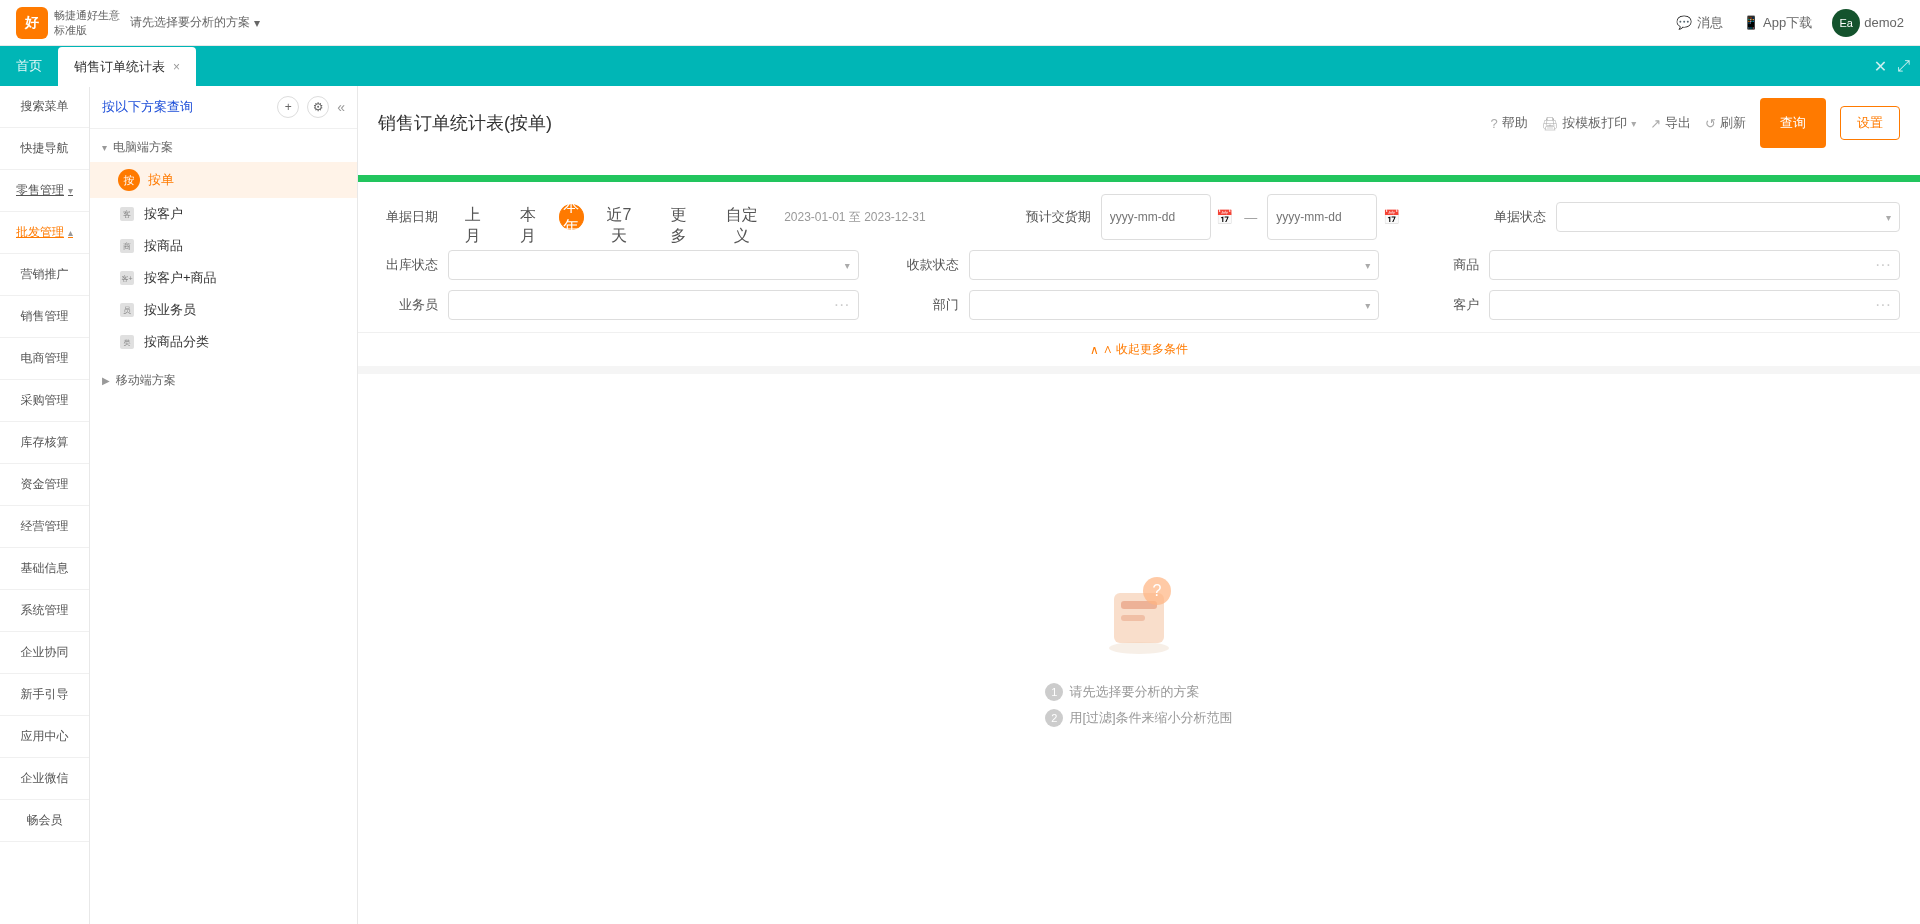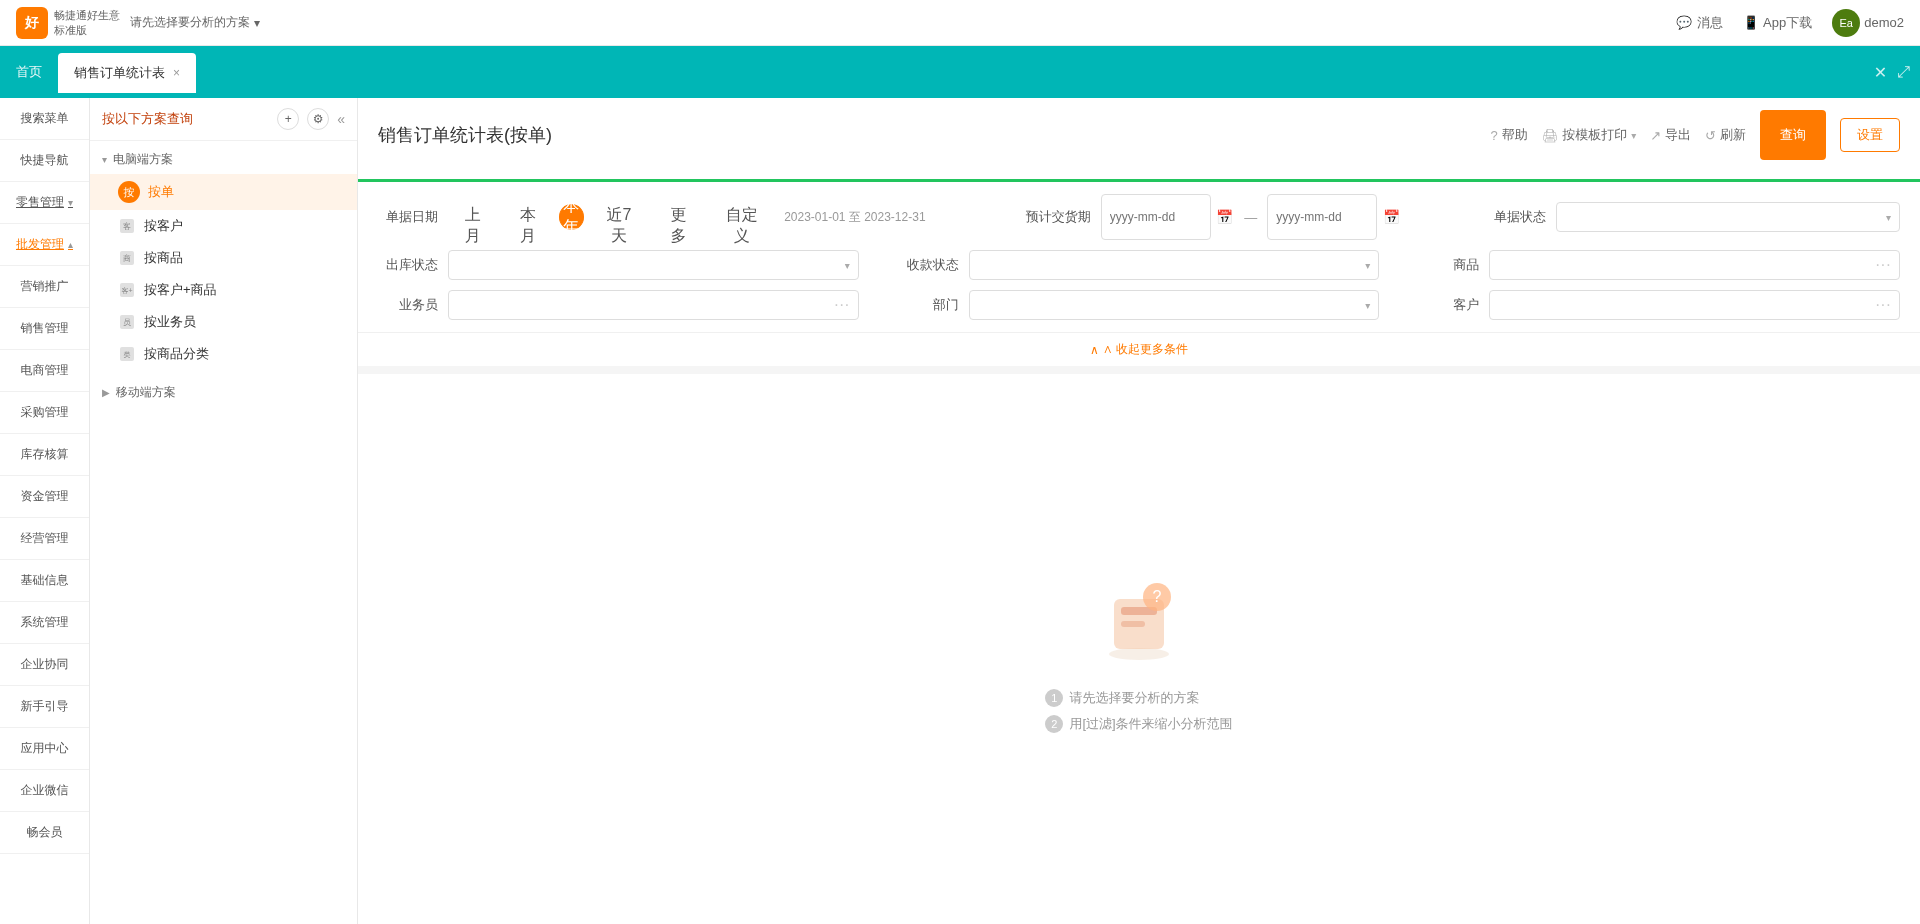--- a/index.html
+++ b/index.html
@@ -16,25 +16,25 @@
       border-bottom: 1px solid #e8e8e8;
     }
     .top-bar-left { display: flex; align-items: center; gap: 10px; }
     .logo-area { display: flex; align-items: center; gap: 6px; }
     .logo-icon { width: 32px; height: 32px; background: #ff7a00; border-radius: 6px; display: flex; align-items: center; justify-content: center; color: white; font-size: 14px; font-weight: bold; }
     .logo-text { font-size: 11px; color: #666; line-height: 1.3; }
     .breadcrumb-bar { display: flex; align-items: center; gap: 4px; color: #666; font-size: 12px; }
     .breadcrumb-dropdown { cursor: pointer; color: #666; }
     .top-bar-right { display: flex; align-items: center; gap: 20px; }
     .top-action { display: flex; align-items: center; gap: 4px; color: #666; font-size: 13px; cursor: pointer; }
-    .user-avatar { width: 28px; height: 28px; border-radius: 50%; background: #4d7c0f; display: flex; align-items: center; justify-content: center; color: white; font-size: 11px; overflow: hidden; }
+    .user-avatar { width: 28px; height: 28px; border-radius: 50%; background: #14532d; display: flex; align-items: center; justify-content: center; color: white; font-size: 11px; overflow: hidden; }
 
     
     .tab-bar {
-      height: 52px;
+      height: 40px;
       background: #00b6b6;
       display: flex;
       align-items: center;
       padding: 0 0;
     }
     .tab-item {
       height: 40px;
       display: flex;
       align-items: center;
       padding: 0 16px;
@@ -92,21 +92,21 @@
       border-right: 1px solid #e8e8e8;
       overflow-y: auto;
     }
     .left-panel-header {
       display: flex;
       align-items: center;
       justify-content: space-between;
       padding: 10px 12px;
       border-bottom: 1px solid #f0f0f0;
     }
-    .left-panel-title { font-size: 13px; color: #c2410c; font-weight: 500; }
+    .left-panel-title { font-size: 13px; color: #1d4ed8; font-weight: 500; }
     .left-panel-actions { display: flex; align-items: center; gap: 8px; }
     .panel-action-btn { width: 22px; height: 22px; border-radius: 50%; border: 1px solid #ddd; display: flex; align-items: center; justify-content: center; cursor: pointer; color: #666; font-size: 12px; }
     .panel-collapse-btn { cursor: pointer; color: #999; font-size: 14px; }
 
     .scheme-section { padding: 4px 0; }
     .scheme-section-header {
       display: flex; align-items: center; padding: 6px 12px; cursor: pointer; color: #333; font-size: 13px;
     }
     .scheme-section-header .arrow { margin-right: 6px; font-size: 10px; color: #999; }
     .scheme-section-title { font-size: 12px; color: #666; }
@@ -126,22 +126,22 @@
       flex: 1;
       display: flex;
       flex-direction: column;
       background: #f5f5f5;
       overflow: hidden;
     }
 
     
     .page-header {
       background: #fff;
-      padding: 12px 20px 9px;
-      border-bottom: 3px solid #22c55e;
+      padding: 12px 20px 17px;
+      border-bottom: 7px solid #22c55e;
     }
     .page-title-row {
       display: flex; align-items: center; justify-content: space-between; padding-bottom: 10px;
     }
     .page-title { font-size: 18px; font-weight: 500; color: #333; }
     .page-header-actions { display: flex; align-items: center; gap: 14px; }
     .header-action { display: flex; align-items: center; gap: 4px; color: #666; font-size: 13px; cursor: pointer; }
     .filter-row { display: flex; align-items: center; gap: 10px; margin-bottom: 10px; }
     .filter-row:last-child { margin-bottom: 0; }
 

